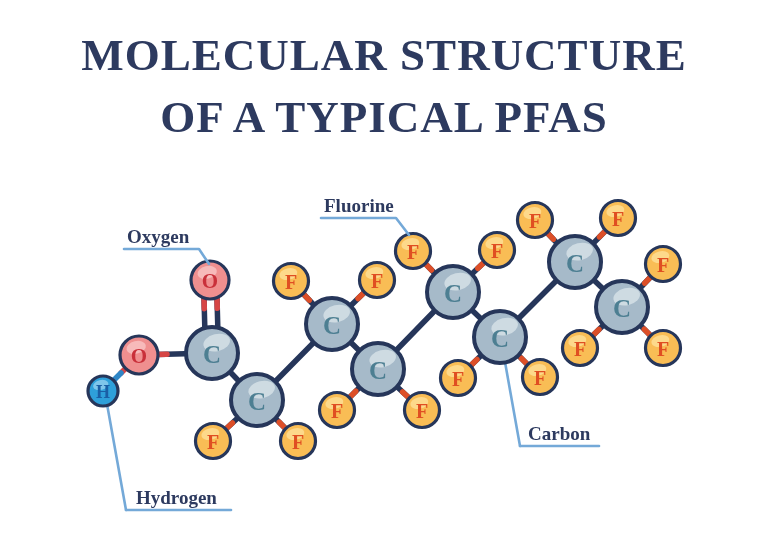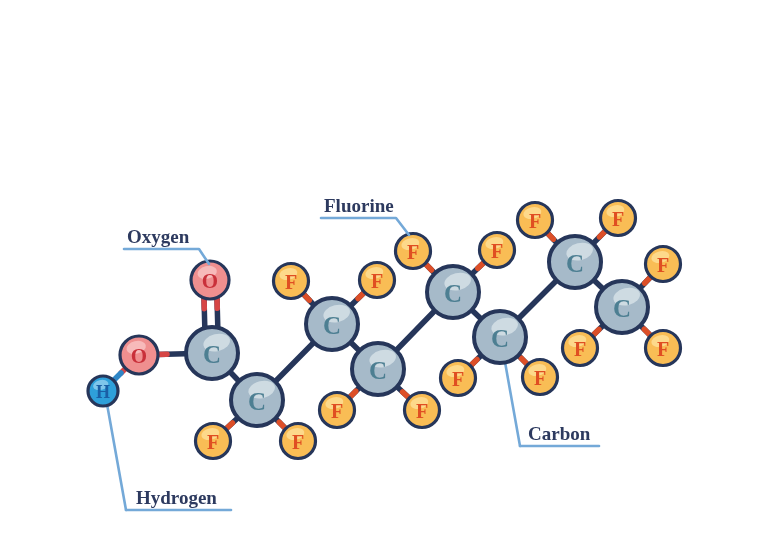--- a/index.html
+++ b/index.html
@@ -29,20 +29,24 @@
   .diagram-label{
     font-family:"Liberation Serif", serif;
     font-weight:700;
     font-size:19px;
   }
 </style>
 </head>
 <body>
 
 <div class="stage">
+  <div class="title">
+    <div>MOLECULAR STRUCTURE</div>
+    <div>OF A TYPICAL PFAS</div>
+  </div>
   <svg class="diagram" id="diagram" viewBox="0 0 768 549">
       <g>
         <line x1="505" y1="362" x2="520" y2="446" stroke="#74a9d8" stroke-width="2.6" stroke-linecap="round"></line>
         <line x1="107" y1="404" x2="126" y2="510" stroke="#74a9d8" stroke-width="2.6" stroke-linecap="round"></line>
       </g>
       <g>
         <line x1="139" y1="355" x2="121" y2="373" stroke="#d64545" stroke-width="5.5" stroke-linecap="round"></line>
         <line x1="121" y1="373" x2="103" y2="391" stroke="#2f86c6" stroke-width="5.5" stroke-linecap="round"></line>
         <line x1="218.49756189038683" y1="352.82198460574284" x2="216.49756189038683" y2="279.82198460574284" stroke="#26365a" stroke-width="5.5" stroke-linecap="round"></line>
         <line x1="217.27809092674522" y1="308.3112944328236" x2="216.96314061382867" y2="296.81560801137" stroke="#d64545" stroke-width="5.5" stroke-linecap="round"></line>

